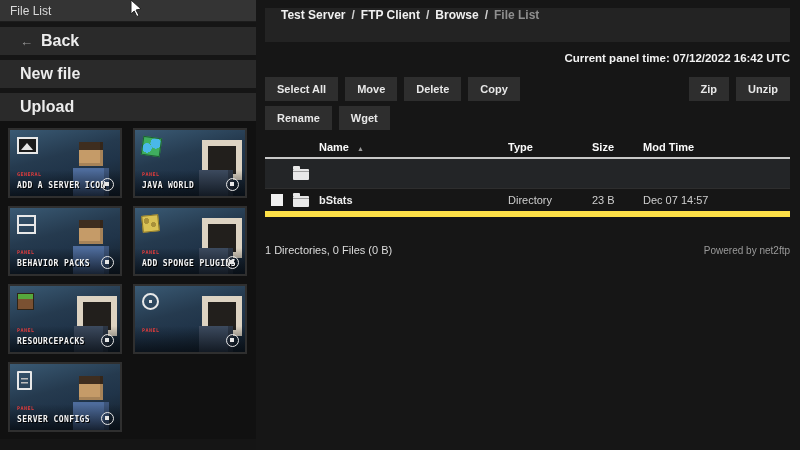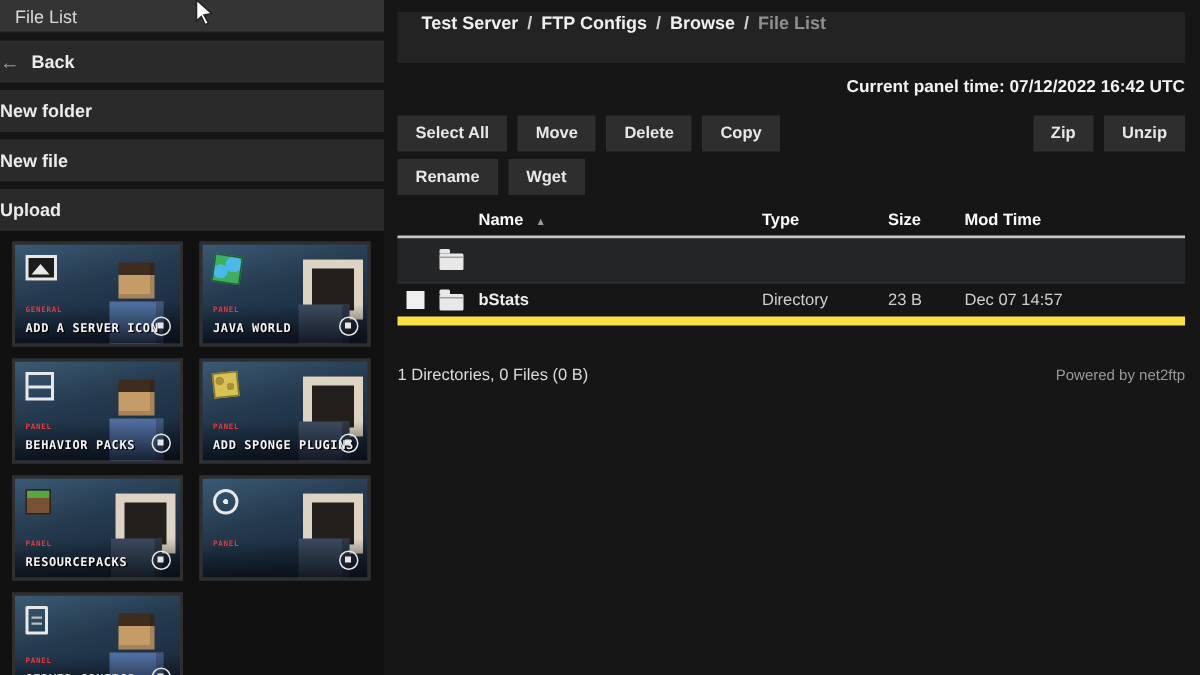--- a/index.html
+++ b/index.html
@@ -6,21 +6,21 @@
   html,body { width:800px; height:450px; overflow:hidden; background:#161616;
     font-family:"Liberation Sans", sans-serif; }
   .stage { position:relative; width:728px; height:450px; background:#701a75; }
 
   
   .sidebar { position:absolute; left:0; top:0; width:256px; height:450px;
     background:#151515; overflow:hidden; }
   .sidebar-header { height:22px; background:#343434; color:#d9d9d9; font-size:12px;
     display:flex; align-items:center; padding:0 10px; border-bottom:1px solid #1c1c1c; }
   .side-item { height:28px; background:#2a2a2a; margin-top:5px; display:flex;
-    align-items:center; padding:0 0; color:#ececec; font-size:12px; font-weight:bold;
+    align-items:center; padding:0 20px; color:#ececec; font-size:16px; font-weight:bold;
     cursor:pointer; }
   .arrow-left-icon { color:#9a9a9a; margin-right:8px; font-weight:bold; font-size:13px; }
   .arrow-left-icon::before { content:"\2190"; }
 
   .tile-grid { display:grid; grid-template-columns:repeat(2,114px); grid-auto-rows:70px;
     gap:8px 11px; padding:7px 8px; background:#111; }
   .tile { position:relative; border:2px solid #2f2f2f; overflow:hidden; cursor:pointer;
     background:linear-gradient(165deg,#3a5a74 0%, #28405646 40%, #203449 60%, #141f2a 100%), #24384c; }
   .tile-shade { position:absolute; left:0; right:0; bottom:0; height:26px;
     background:linear-gradient(transparent, rgba(5,10,16,.75)); }
@@ -127,23 +127,20 @@
   <div class="sidebar">
     <div class="sidebar-header">
       <span>File List</span>
     </div>
 
     <div class="side-item">
       <span class="arrow-left-icon"></span>
       <span>Back</span>
     </div>
     <div class="side-item">
-      <span>New folder</span>
-    </div>
-    <div class="side-item">
       <span>New file</span>
     </div>
     <div class="side-item">
       <span>Upload</span>
     </div>
 
     <div class="tile-grid">
 
       <div class="tile">
         <span class="char" data-char="steve"></span>
@@ -210,21 +207,21 @@
       </div>
 
     </div>
   </div>
 
   <div class="content">
 
     <div class="breadcrumb-bar">
       <span class="crumb">Test Server</span>
       <span class="crumb-sep">/</span>
-      <span class="crumb">FTP Configs</span>
+      <span class="crumb">FTP Client</span>
       <span class="crumb-sep">/</span>
       <span class="crumb">Browse</span>
       <span class="crumb-sep">/</span>
       <span class="crumb current">File List</span>
     </div>
 
     <div class="panel-time">Current panel time: 07/12/2022 16:42 UTC</div>
 
     <div class="toolbar-row">
       <button class="btn">Select All</button>

